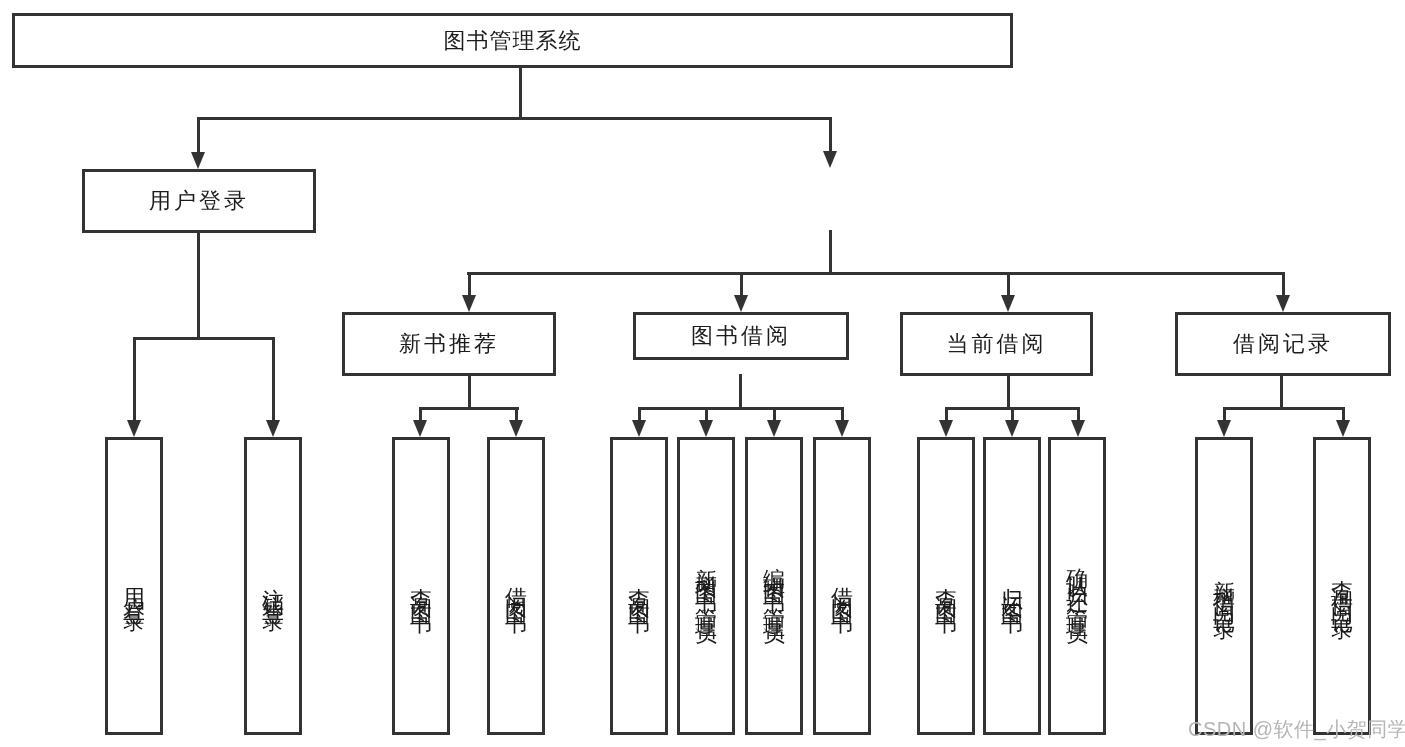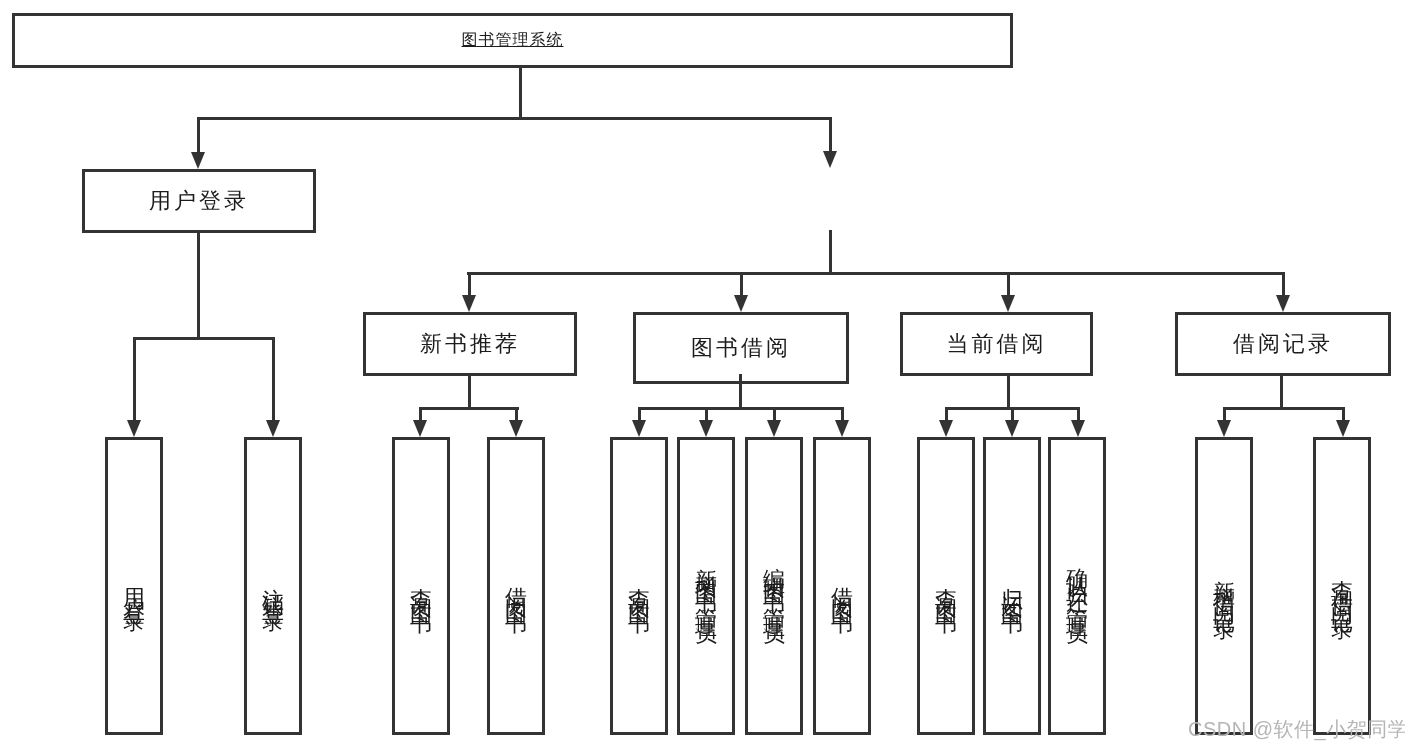--- a/index.html
+++ b/index.html
@@ -11,21 +11,21 @@
   body{margin:0;background:var(--background);}
   .wrap{
     position:relative;width:1405px;height:747px;background:var(--background);
     font-family:"Liberation Sans", sans-serif;overflow:hidden;
   }
   .box{
     position:absolute;box-sizing:border-box;border:3px solid var(--line);
     background:#fff;display:flex;align-items:center;justify-content:center;
     font-size:22px;letter-spacing:3px;color:var(--text);white-space:nowrap;
   }
-  .root{font-size:16px;letter-spacing:1px;text-decoration:underline;}
+  .root{font-size:22px;letter-spacing:1px;}
   .vbox{
     position:absolute;box-sizing:border-box;border:3px solid var(--line);
     background:#fff;display:flex;align-items:center;justify-content:center;
     writing-mode:vertical-rl;text-orientation:mixed;
     font-size:22px;letter-spacing:8px;line-height:1;color:var(--text);
     top:437px;height:298px;width:58px;
   }
   .hl{position:absolute;height:3px;background:var(--line);}
   .vl{position:absolute;width:3px;background:var(--line);}
   .ah{position:absolute;width:0;height:0;
@@ -38,22 +38,22 @@
 </style>
 </head>
 <body>
 
 <div class="wrap">
 
   <div class="box root" style="left:12px;top:13px;width:1001px;height:55px">图书管理系统</div>
 
   <div class="box" style="left:82px;top:169px;width:234px;height:64px">用户登录</div>
 
-  <div class="box" style="left:363px;top:312px;width:214px;height:64px">新书推荐</div>
-  <div class="box" style="left:633px;top:312px;width:216px;height:72px">图书借阅</div>
+  <div class="box" style="left:342px;top:312px;width:214px;height:64px">新书推荐</div>
+  <div class="box" style="left:633px;top:312px;width:216px;height:48px">图书借阅</div>
   <div class="box" style="left:900px;top:312px;width:193px;height:64px">当前借阅</div>
   <div class="box" style="left:1175px;top:312px;width:216px;height:64px">借阅记录</div>
 
   <div class="vbox" style="left:105px">用户登录</div>
   <div class="vbox" style="left:244px">注销登录</div>
 
   <div class="vbox" style="left:392px">查询图书</div>
   <div class="vbox" style="left:487px">借阅图书</div>
 
   <div class="vbox" style="left:610px">查询图书</div>

